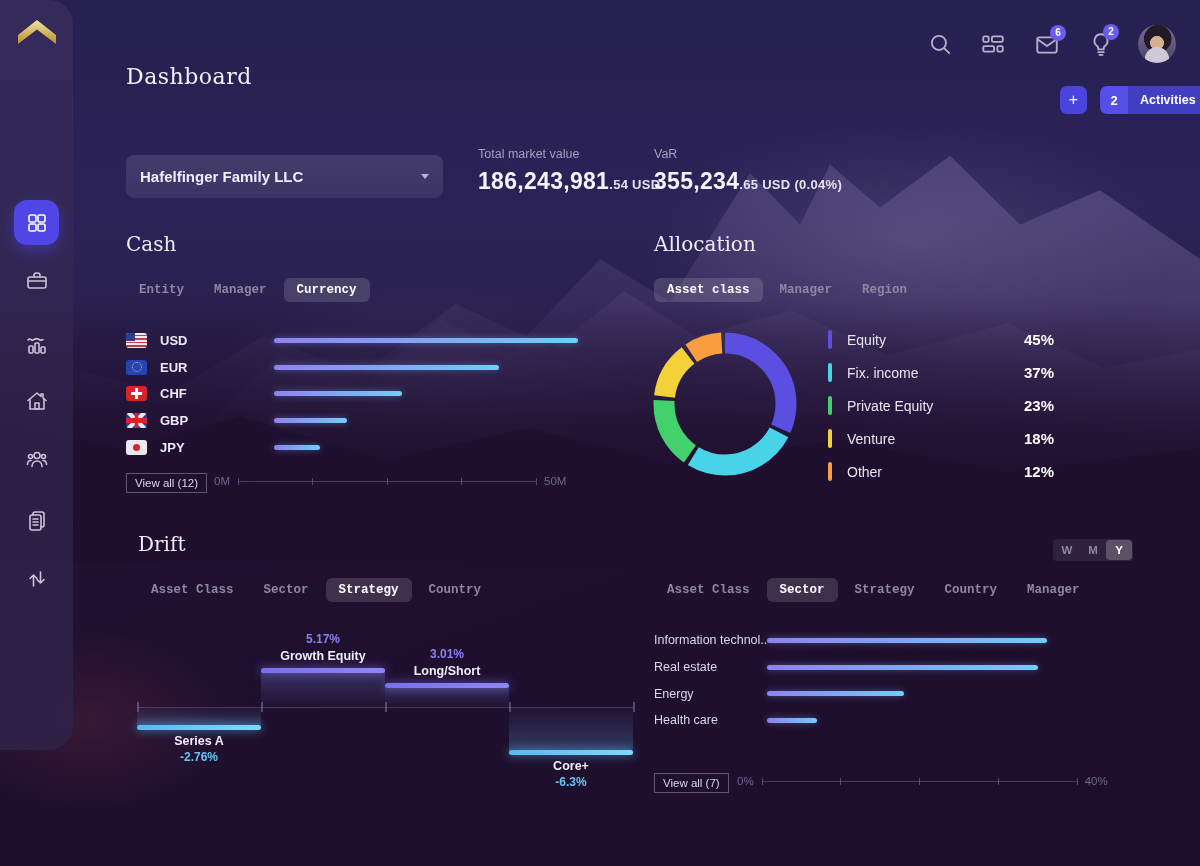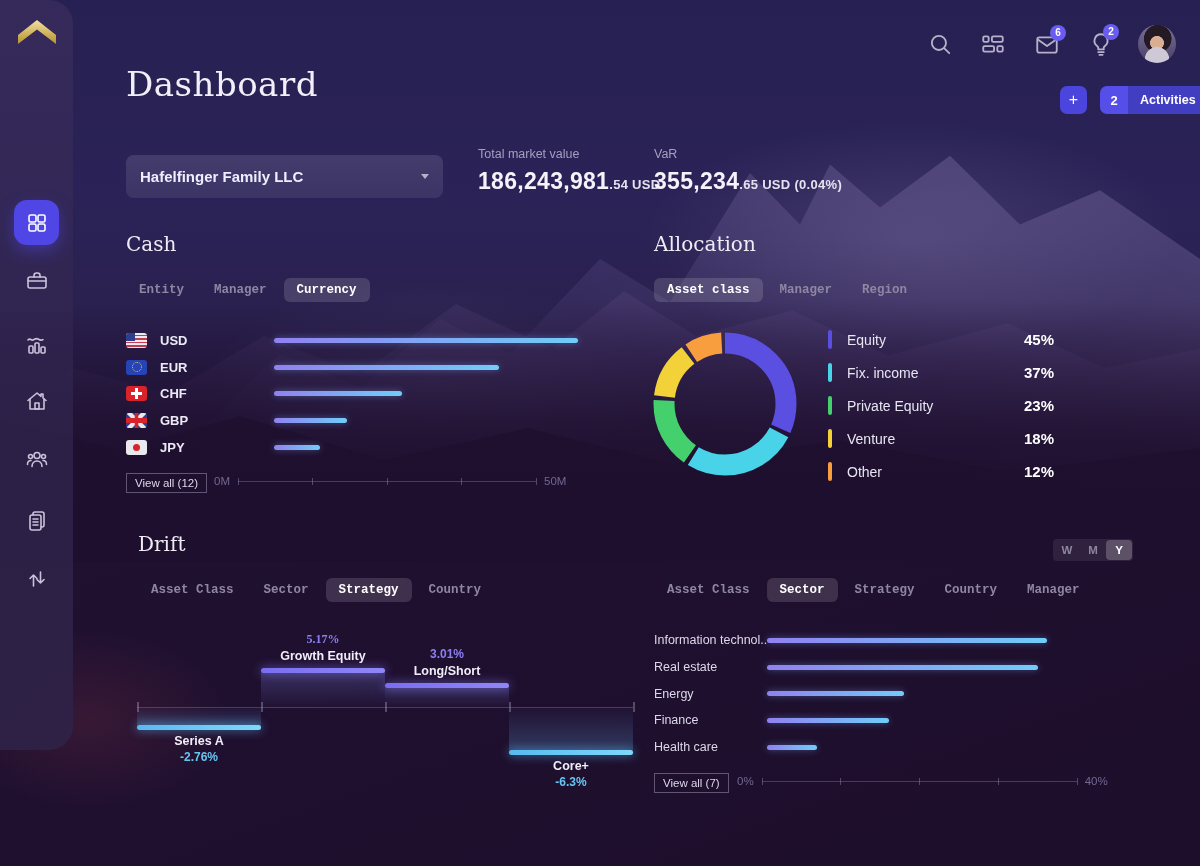--- a/index.html
+++ b/index.html
@@ -47,21 +47,21 @@
   .badge { position:absolute; min-width:16px; height:16px; padding:0 4px; border-radius:9px; background:#6a5cf0;
     color:#fff; font-size:10px; font-weight:bold; line-height:16px; text-align:center; z-index:5; }
   .avatar { position:absolute; left:1138px; top:25px; width:38px; height:38px; border-radius:50%; cursor:pointer; z-index:4;
     background:
       radial-gradient(circle at 50% 90%, #cfc8d6 0 30%, transparent 32%),
       radial-gradient(circle at 50% 47%, #d9af93 0 24%, transparent 26%),
       radial-gradient(circle at 52% 36%, #241a26 0 43%, transparent 45%),
       linear-gradient(180deg,#7a6f95,#4a3f66); }
 
   .page-title { position:absolute; left:126px; top:64px; font-family:"DejaVu Serif","Liberation Serif",serif;
-    font-size:34px; font-weight:500; color:#f3eff8; letter-spacing:.5px; z-index:4; }
+    font-size:22px; font-weight:500; color:#f3eff8; letter-spacing:.5px; z-index:4; }
 
   .activities-row { position:absolute; left:1060px; top:86px; height:28px; display:flex; z-index:4; }
   .btn-plus { width:27px; height:28px; border-radius:7px; background:#4b44dd; color:#fff; font-size:16px;
     display:flex; align-items:center; justify-content:center; cursor:pointer; }
   .act-group { display:flex; margin-left:13px; border-radius:7px 0 0 7px; overflow:hidden; cursor:pointer; }
   .act-count { width:28px; height:28px; background:#554ee8; color:#fff; font-size:13px; font-weight:bold;
     display:flex; align-items:center; justify-content:center; }
   .act-label { height:28px; background:#423ec2; color:#fff; font-size:12.5px; font-weight:bold;
     display:flex; align-items:center; padding:0 14px 0 12px; width:72px; }
 
@@ -393,21 +393,21 @@
         <div class="d-tick" style="left: 248px;"></div>
         <div class="d-tick" style="left: 372px;"></div>
         <div class="d-tick" style="left: 496px;"></div>
         <div class="d-base"></div>
         <div class="d-fill" style="left: 0px; width: 124px; height: 19.872px; top: 87px; background: linear-gradient(0deg, rgba(100, 170, 230, 0.28), rgba(60, 60, 120, 0.05));"></div>
         <div class="d-edge neg" style="left: 0px; width: 124px; top: 104.872px;"></div>
         <div class="d-lbl name" style="left: 0px; width: 124px; top: 113.872px;">Series A</div>
         <div class="d-lbl val-neg" style="left: 0px; width: 124px; top: 129.872px;">-2.76%</div>
         <div class="d-fill" style="left: 124px; width: 124px; height: 37.224px; top: 49.776px; background: linear-gradient(rgba(120, 130, 220, 0.3), rgba(60, 60, 120, 0.05));"></div>
         <div class="d-edge pos" style="left: 124px; width: 124px; top: 47.776px;"></div>
-        <div class="d-lbl val-pos" style="left: 124px; width: 124px; top: 11.776px; font-family: Liberation Serif, serif;">5.17%</div>
+        <div class="d-lbl val-pos" style="left: 124px; width: 124px; top: 11.776px;">5.17%</div>
         <div class="d-lbl name" style="left: 124px; width: 124px; top: 28.776px;">Growth Equity</div>
         <div class="d-fill" style="left: 248px; width: 124px; height: 21.672px; top: 65.328px; background: linear-gradient(rgba(120, 130, 220, 0.3), rgba(60, 60, 120, 0.05));"></div>
         <div class="d-edge pos" style="left: 248px; width: 124px; top: 63.328px;"></div>
         <div class="d-lbl val-pos" style="left: 248px; width: 124px; top: 27.328px;">3.01%</div>
         <div class="d-lbl name" style="left: 248px; width: 124px; top: 44.328px;">Long/Short</div>
         <div class="d-fill" style="left: 372px; width: 124px; height: 45.36px; top: 87px; background: linear-gradient(0deg, rgba(100, 170, 230, 0.28), rgba(60, 60, 120, 0.05));"></div>
         <div class="d-edge neg" style="left: 372px; width: 124px; top: 130.36px;"></div>
         <div class="d-lbl name" style="left: 372px; width: 124px; top: 139.36px;">Core+</div>
         <div class="d-lbl val-neg" style="left: 372px; width: 124px; top: 155.36px;">-6.3%</div>
       </div>
@@ -439,26 +439,20 @@
             <div class="hbar" style="width:81.5%"></div>
           </div>
         </div>
         <div class="hbar-row">
           <span class="perf-lab">Energy</span>
           <div class="hbar-track">
             <div class="hbar" style="width:41%"></div>
           </div>
         </div>
         <div class="hbar-row">
-          <span class="perf-lab">Finance</span>
-          <div class="hbar-track">
-            <div class="hbar" style="width:36.5%"></div>
-          </div>
-        </div>
-        <div class="hbar-row">
           <span class="perf-lab">Health care</span>
           <div class="hbar-track">
             <div class="hbar" style="width:15%"></div>
           </div>
         </div>
       </div>
     <button class="viewall" style="left:0;top:241px;">View all (7)</button>
     <div class="axis" style="left:83px;top:243px;width:380px;">
       <span>0%</span>
       <div class="line" id="perf-axis-line" style="width:315px;">

